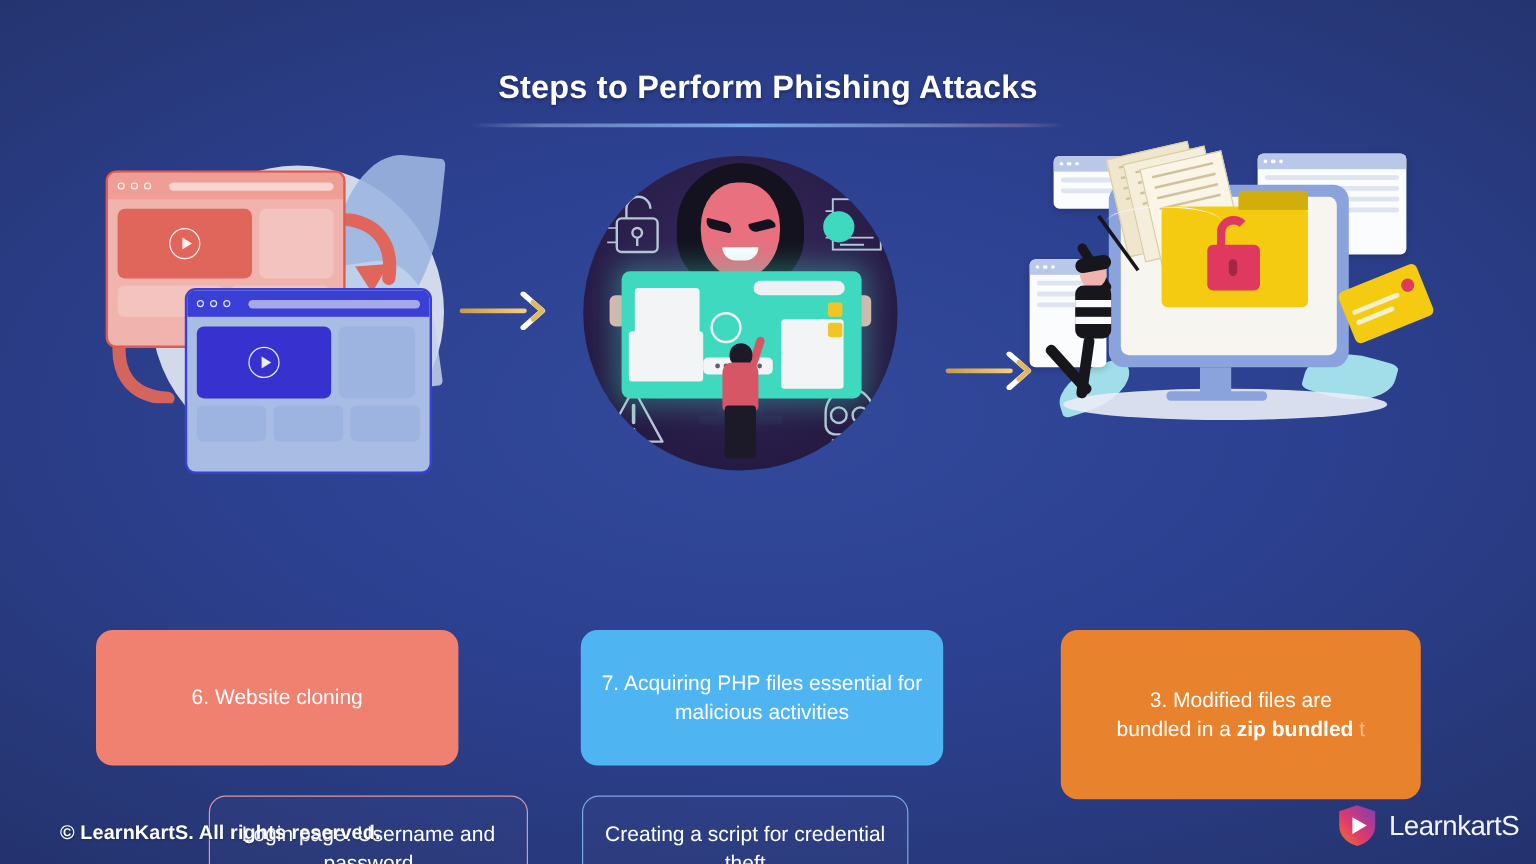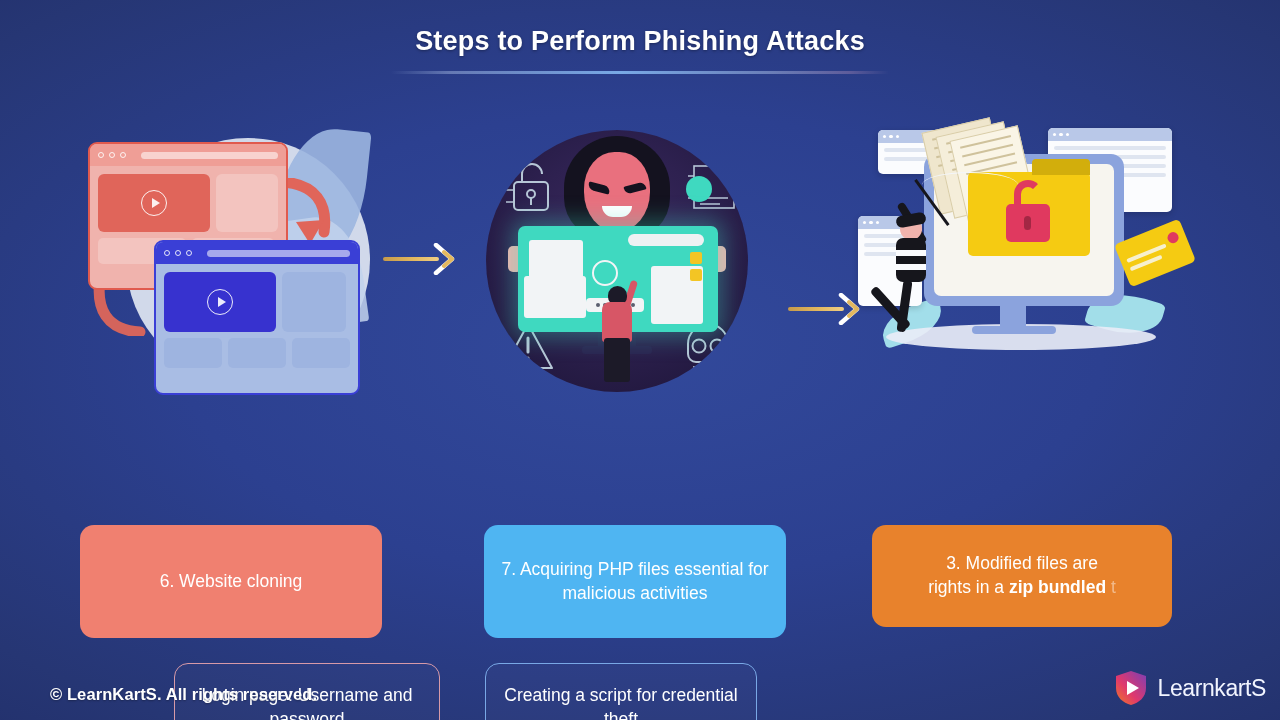--- a/index.html
+++ b/index.html
@@ -14,20 +14,21 @@
     background:
       radial-gradient(ellipse 95% 85% at 50% 48%, #32499b 0%, #2c4090 38%, #263674 72%, #1e2a63 100%);
     overflow:hidden;
   }
 
   
   .title-wrap { position:absolute; top:26px; left:0; width:100%; text-align:center; }
   .title {
     font-size:27px; font-weight:bold; color:#ffffff; letter-spacing:.2px;
     text-shadow:0 1px 3px rgba(0,0,0,.35);
+    margin-top:32px;
   }
   .title-rule {
     margin:14px auto 0; width:498px; height:3px; border-radius:3px;
     background:linear-gradient(90deg, rgba(160,175,220,0) 0%, rgba(150,170,215,.55) 12%,
       rgba(125,175,235,.95) 46%, rgba(150,170,215,.6) 76%, rgba(190,150,190,.35) 92%, rgba(160,175,220,0) 100%);
   }
 
   
   .col { position:absolute; }
   .c1 { left:80px;  top:120px; width:302px; }
@@ -37,21 +38,21 @@
   .art { position:relative; width:100%; height:282px; }
 
   
   .label-box {
     border-radius:14px; display:flex; align-items:center; justify-content:center;
     text-align:center; color:#fff; font-size:17.5px; line-height:1.35; padding:10px 14px;
     overflow:hidden; white-space:nowrap;
   }
   .lb1 { position:absolute; left:0;   top:405px; width:302px; height:113px; background:#f08070; }
   .lb2 { position:absolute; left:9px; top:405px; width:302px; height:113px; background:#4fb5f2; }
-  .lb3 { position:absolute; left:0;   top:405px; width:300px; height:102px; background:#e8822c; }
+  .lb3 { position:absolute; left:12px;   top:405px; width:300px; height:141px; background:#e8822c; }
   .label-box .txt { white-space:normal; }
   .lb3 .txt { white-space:nowrap; }
   .lb3 b { font-weight:bold; }
   .clip-char { opacity:.45; }
 
   .out-box {
     position:absolute; border-radius:14px; display:flex; align-items:center;
     justify-content:center; text-align:center; color:#fff; font-size:17.5px; line-height:1.35;
     padding:8px 14px; background:rgba(255,255,255,.02);
   }
@@ -509,21 +510,21 @@
         <div class="th-stripe th-s1"></div>
         <div class="th-stripe th-s2"></div>
         <div class="th-leg th-l1"></div>
         <div class="th-leg th-l2"></div>
       </div>
     </div>
 
     <div class="label-box lb3">
       <span class="txt">
         <span>3. Modified files are</span><br>
-        <span>rights in a </span><b>zip bundled</b><span class="clip-char"> t</span>
+        <span>bundled in a </span><b>zip bundled</b><span class="clip-char"> t</span>
       </span>
     </div>
   </div>
 
   <div class="footer-copy">© LearnKartS. All rights reserved.</div>
   <div class="brand">
     <svg width="34" height="36" viewBox="0 0 34 36">
       <defs>
         <linearGradient id="lg" x1="0" y1="1" x2="1" y2="0">
           <stop offset="0%" stop-color="#f07a22"></stop>

